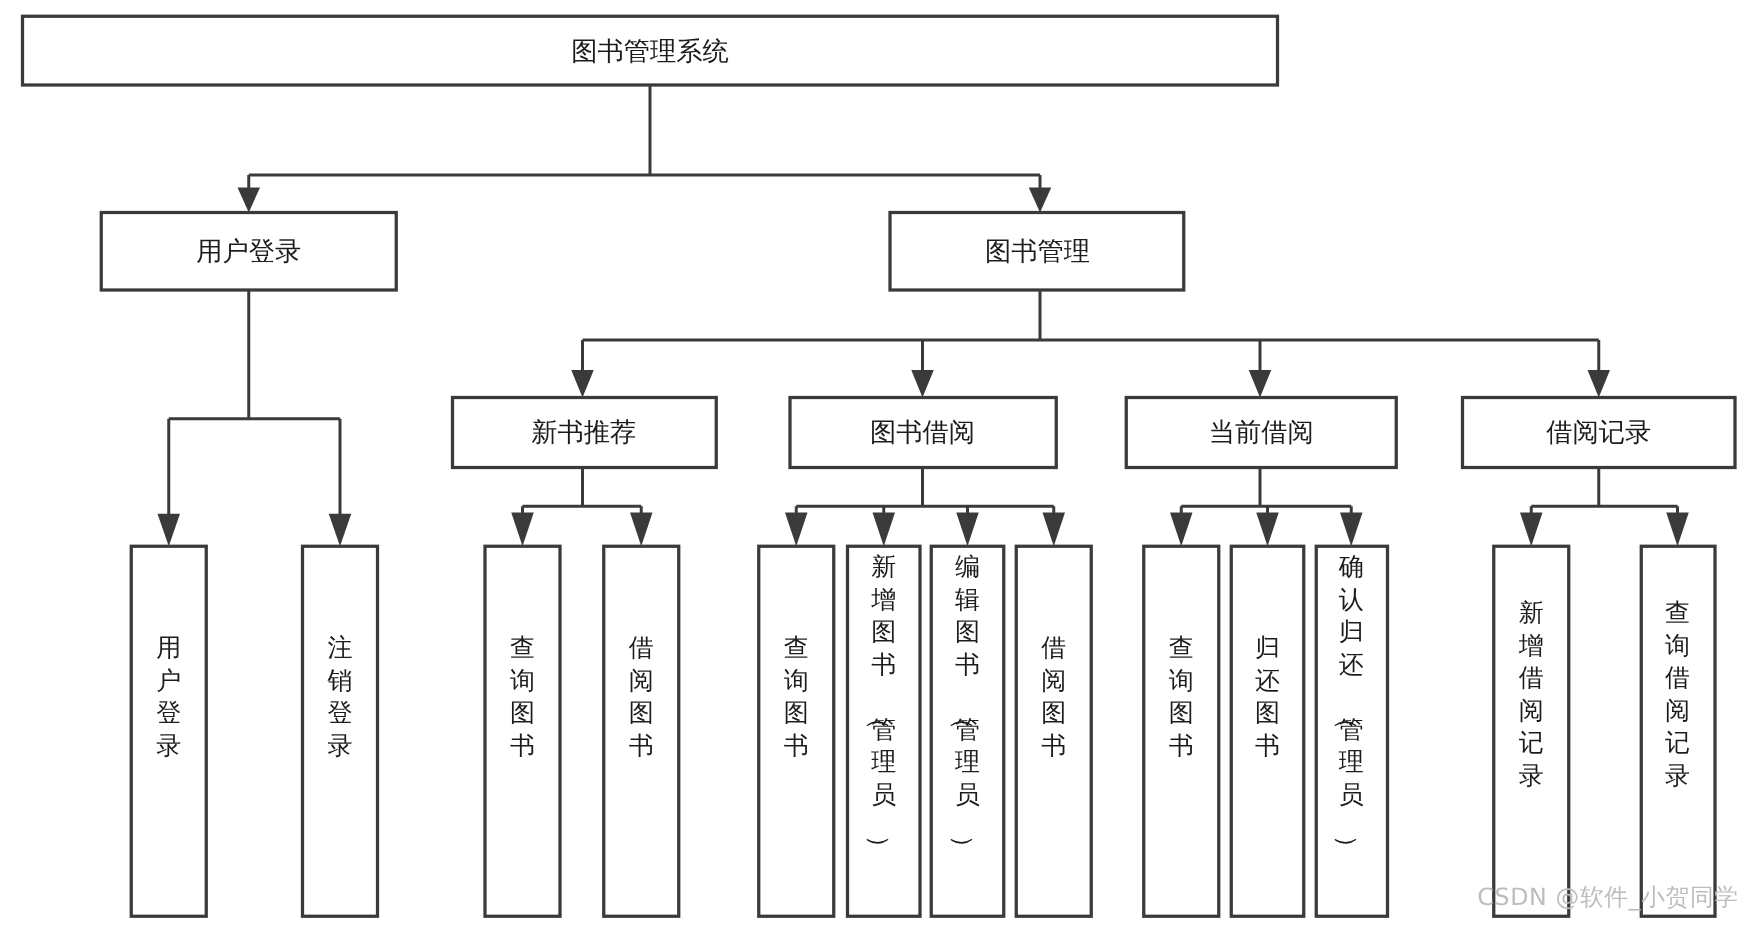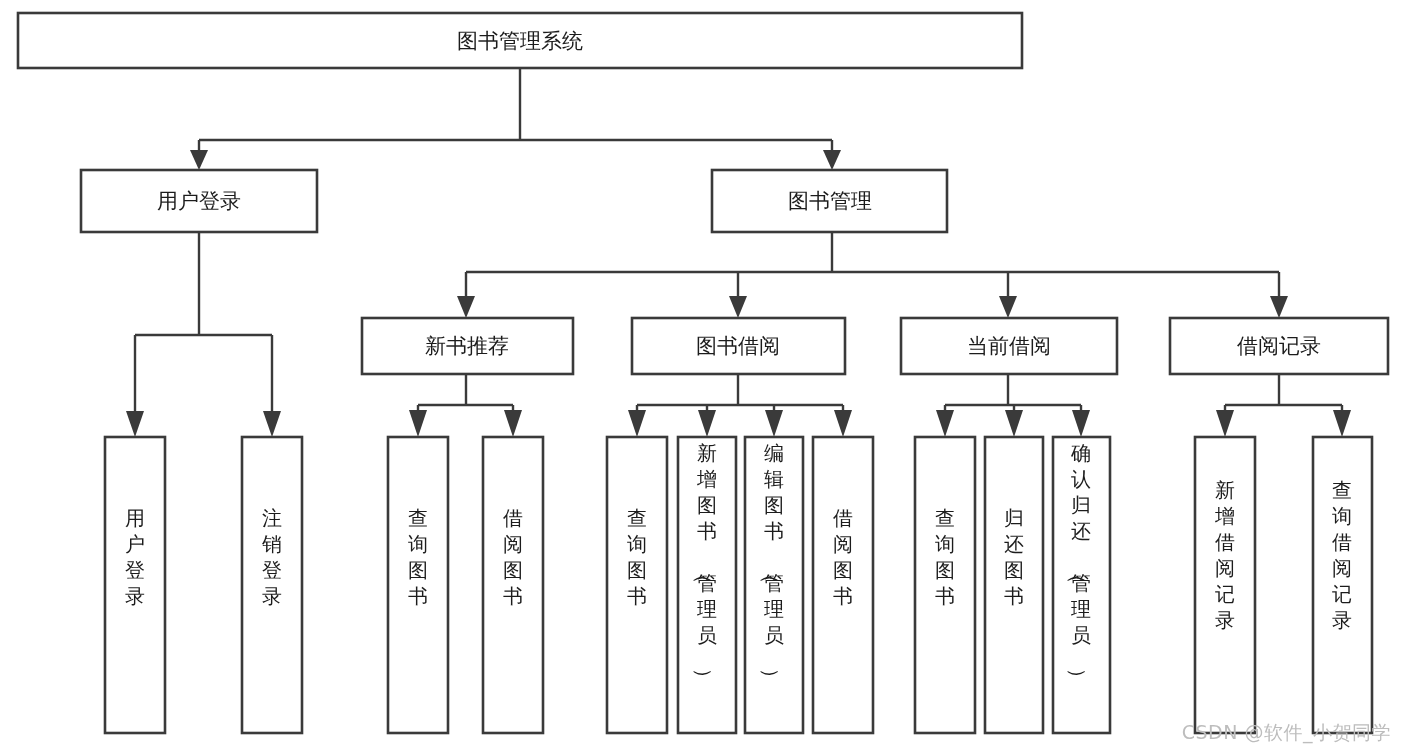--- a/index.html
+++ b/index.html
@@ -52,21 +52,21 @@
   }
   .leaf-label-v {
     fill: #1c1c1c;
     font-family: "DejaVu Sans", "Liberation Sans", sans-serif;
     font-size: 20px;
     text-anchor: middle;
   }
   .watermark-text {
     position: absolute;
     right: 14px;
-    bottom: 1px;
+    bottom: 16px;
     font-family: "DejaVu Sans", "Liberation Sans", sans-serif;
     font-size: 19px;
     color: #bdbdbd;
     white-space: nowrap;
     letter-spacing: 0.5px;
     user-select: none;
   }
 </style>
 </head>
 <body>

